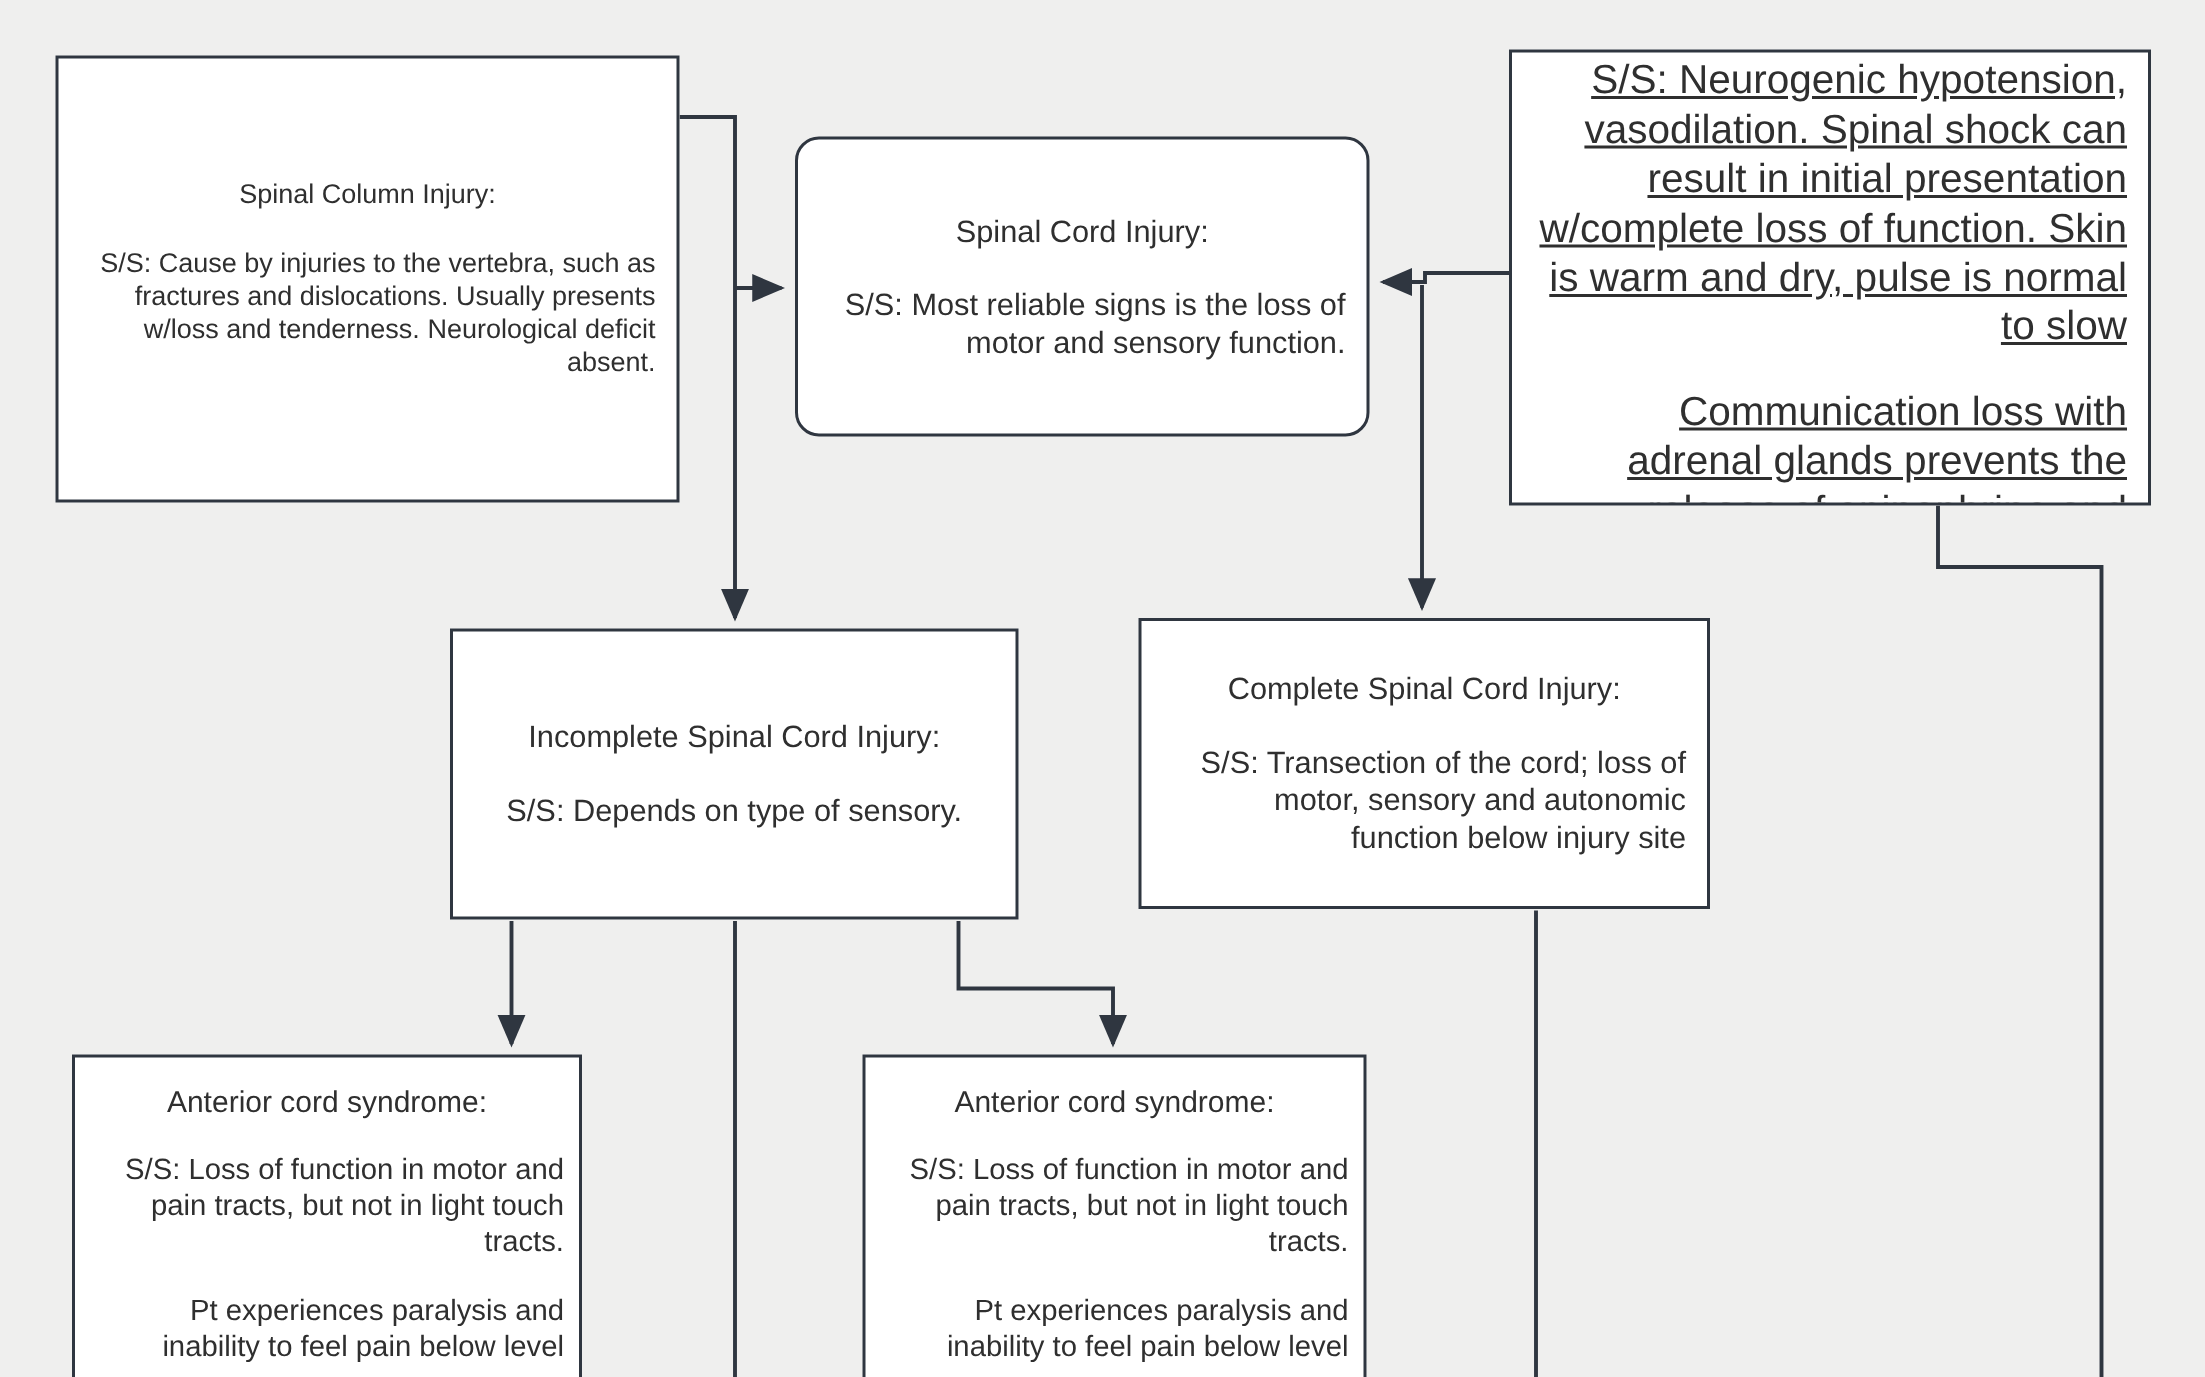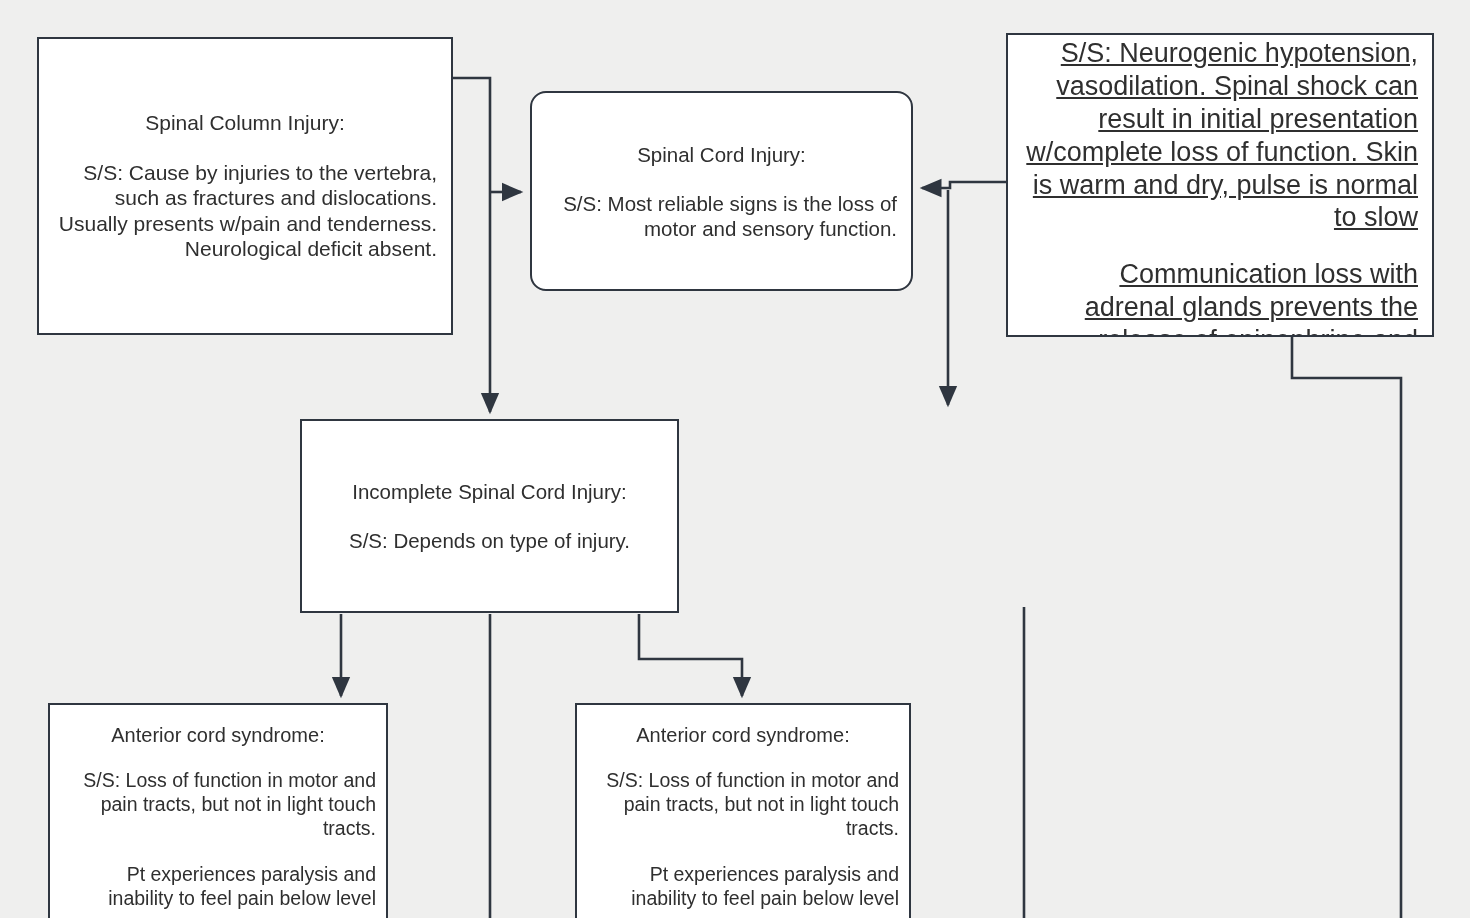--- a/index.html
+++ b/index.html
@@ -55,21 +55,21 @@
   }
   
   #node-spinal-column   { left: 37px;   top: 37px;  width: 416px; height: 298px; }
   #node-spinal-cord     { left: 530px;  top: 91px;  width: 383px; height: 200px; border-radius: 16px; }
   #node-spinal-shock    { left: 1006px; top: 33px;  width: 428px; height: 304px; }
   #node-incomplete      { left: 300px;  top: 419px; width: 379px; height: 194px; }
   #node-complete        { left: 759px;  top: 412px; width: 381px; height: 194px; }
   #node-anterior-left   { left: 48px;   top: 703px; width: 340px; height: 250px; }
   #node-anterior-mid    { left: 575px;  top: 703px; width: 336px; height: 250px; }
 
-  #node-spinal-column p { font-size: 21px; }
+  #node-spinal-column p { font-size: 18px; }
   #node-spinal-shock p  { font-size: 27px; text-decoration: underline; }
   #node-anterior-left p { font-size: 19.5px; padding: 0 10px; }
   #node-anterior-mid p  { font-size: 19.5px; padding: 0 10px; }
   #node-anterior-left p.gap,
   #node-anterior-mid p.gap { margin-top: 22px; }
   #node-anterior-left .title,
   #node-anterior-mid .title { font-size: 20px; }
   #node-anterior-left, #node-anterior-mid {
     justify-content: flex-start;
     padding-top: 18px;
@@ -100,39 +100,43 @@
 
     <path d="M490,614 L490,918" fill="none" stroke="#2f3640" stroke-width="2.6"></path>
 
     <path d="M639,614 L639,659 L742,659 L742,696" fill="none" stroke="#2f3640" stroke-width="2.6" marker-end="url(#arrowhead)"></path>
 
     <path d="M1024,607 L1024,918" fill="none" stroke="#2f3640" stroke-width="2.6"></path>
   </svg>
 
   <div class="node" id="node-spinal-column">
     <p class="title">Spinal Column Injury:</p>
-    <p class="gap">S/S: Cause by injuries to the vertebra, such as fractures and dislocations.  Usually presents w/pain and tenderness.  Neurological deficit absent.</p>
+    <p class="gap">S/S: Cause by injuries to the vertebra, such as fractures and dislocations.  Usually presents w/loss and tenderness.  Neurological deficit absent.</p>
   </div>
 
   <div class="node" id="node-spinal-cord">
     <p class="title">Spinal Cord Injury:</p>
     <p class="gap">S/S: Most reliable signs is the loss of motor and sensory function.</p>
   </div>
 
   <div class="node" id="node-spinal-shock">
     <p class="title">Spinal Shock:</p>
     <p class="gap">S/S: Neurogenic hypotension, vasodilation. Spinal shock can result in initial presentation w/complete loss of function.  Skin is warm and dry, pulse is normal to slow</p>
     <p class="gap">Communication loss with adrenal glands prevents the release of epinephrine and norepinephrine</p>
   </div>
 
   <div class="node" id="node-incomplete">
     <p class="title">Incomplete Spinal Cord Injury:</p>
-    <p class="gap">S/S: Depends on type of injury.</p>
+    <p class="gap">S/S: Depends on type of sensory.</p>
   </div>
 
+  <div class="node" id="node-complete">
+    <p class="title">Complete Spinal Cord Injury:</p>
+    <p class="gap">S/S: Transection of the cord; loss of motor, sensory and autonomic function below injury site</p>
+  </div>
 
   <div class="node" id="node-anterior-left">
     <p class="title">Anterior cord syndrome:</p>
     <p class="gap">S/S: Loss of function in motor and pain tracts, but not in light touch tracts.</p>
     <p class="gap">Pt experiences paralysis and inability to feel pain below level</p>
   </div>
 
   <div class="node" id="node-anterior-mid">
     <p class="title">Anterior cord syndrome:</p>
     <p class="gap">S/S: Loss of function in motor and pain tracts, but not in light touch tracts.</p>

